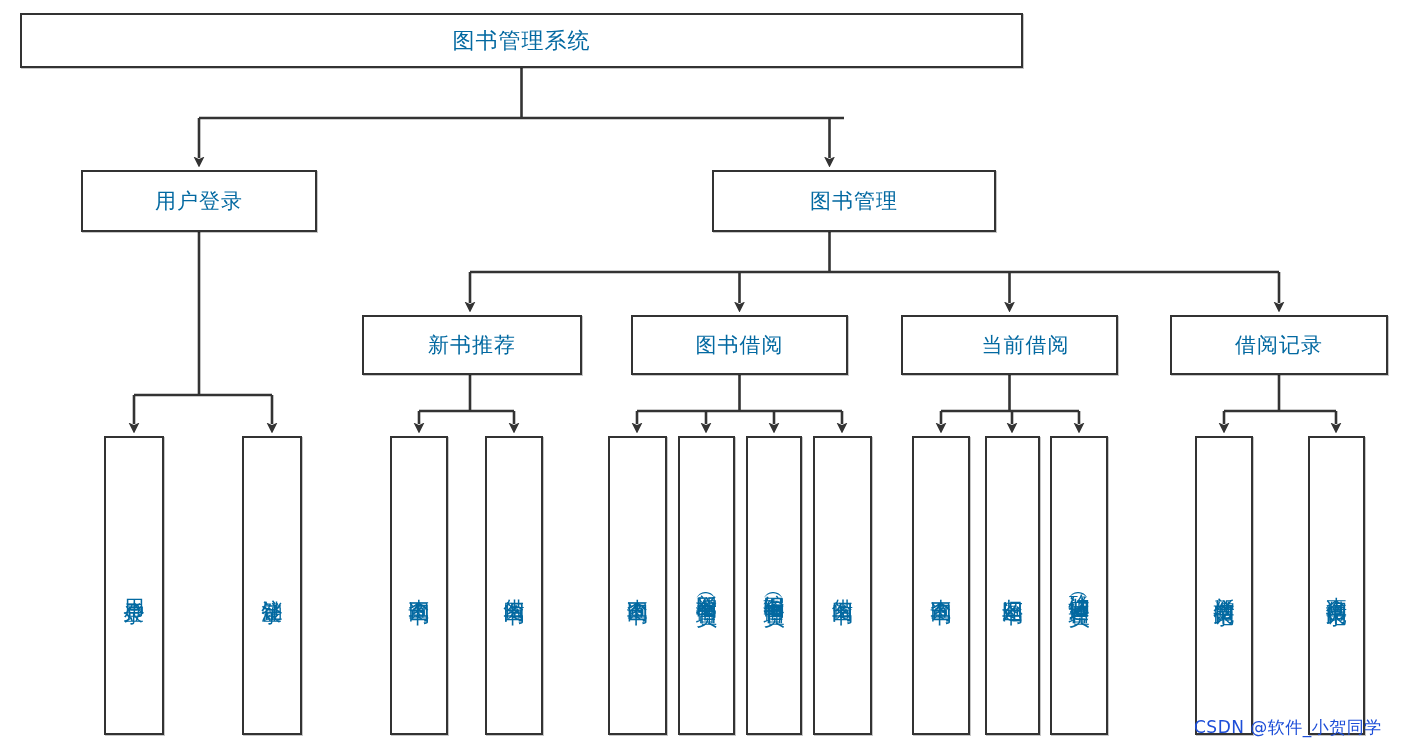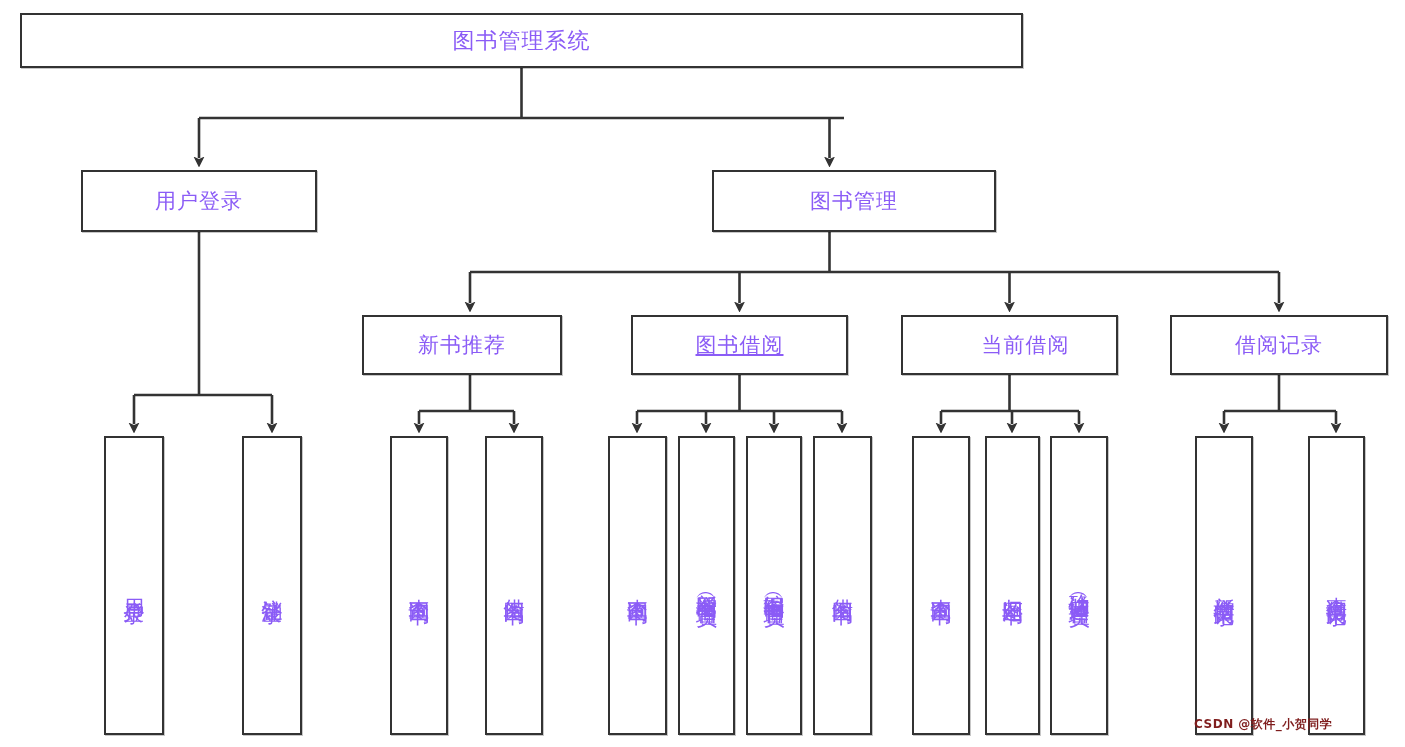--- a/index.html
+++ b/index.html
@@ -29,21 +29,21 @@
   }
   .node {
     position: absolute;
     box-sizing: border-box;
     border: 2px solid #333333;
     background: #ffffff;
     display: flex;
     align-items: center;
     justify-content: center;
     text-align: center;
-    color: #8b5cf6;
+    color: #0369a1;
     z-index: 2;
     box-shadow: 1px 1px 0 rgba(0,0,0,0.22);
   }
   .node.root {
     font-size: 22px;
     letter-spacing: 1px;
   }
   .node.lvl1 {
     font-size: 21px;
     letter-spacing: 1px;
@@ -62,26 +62,25 @@
     align-items: center;
     justify-content: center;
   }
   .node.leaf .vtext {
     writing-mode: vertical-rl;
     text-orientation: upright;
     display: block;
   }
   .watermark {
     position: absolute;
-    font-size: 12px;
-    color: #7f1d1d;
+    font-size: 17px;
+    color: #1d4ed8;
     white-space: nowrap;
     z-index: 3;
     letter-spacing: 0.5px;
-    font-weight: bold;
   }
 </style>
 </head>
 <body>
 
 <div id="canvas">
 
   <svg id="wires" viewBox="0 0 1405 747" xmlns="http://www.w3.org/2000/svg">
     <defs>
       <marker id="arrow" markerWidth="10" markerHeight="12" refX="1.5" refY="5.5" orient="auto" markerUnits="userSpaceOnUse">
@@ -136,24 +135,24 @@
     <span>图书管理系统</span>
   </div>
 
   <div class="node lvl1" style="left: 81px; top: 170px; width: 236px; height: 62px;">
     <span>用户登录</span>
   </div>
   <div class="node lvl1" style="left: 712px; top: 170px; width: 284px; height: 62px;">
     <span>图书管理</span>
   </div>
 
-  <div class="node lvl2" style="left: 362px; top: 315px; width: 200px; height: 60px;">
+  <div class="node lvl2" style="left: 362px; top: 315px; width: 220px; height: 60px;">
     <span>新书推荐</span>
   </div>
-  <div class="node lvl2" style="left: 631px; top: 315px; width: 217px; height: 60px; text-decoration: underline;">
+  <div class="node lvl2" style="left: 631px; top: 315px; width: 217px; height: 60px;">
     <span>图书借阅</span>
   </div>
   <div class="node lvl2" style="left: 901px; top: 315px; width: 217px; height: 60px; padding-left: 32px;">
     <span>当前借阅</span>
   </div>
   <div class="node lvl2" style="left: 1170px; top: 315px; width: 218px; height: 60px; text-align: right;">
     <span>借阅记录</span>
   </div>
 
   <div class="node leaf" style="left: 104px; top: 436px; width: 60px; height: 299px;">

